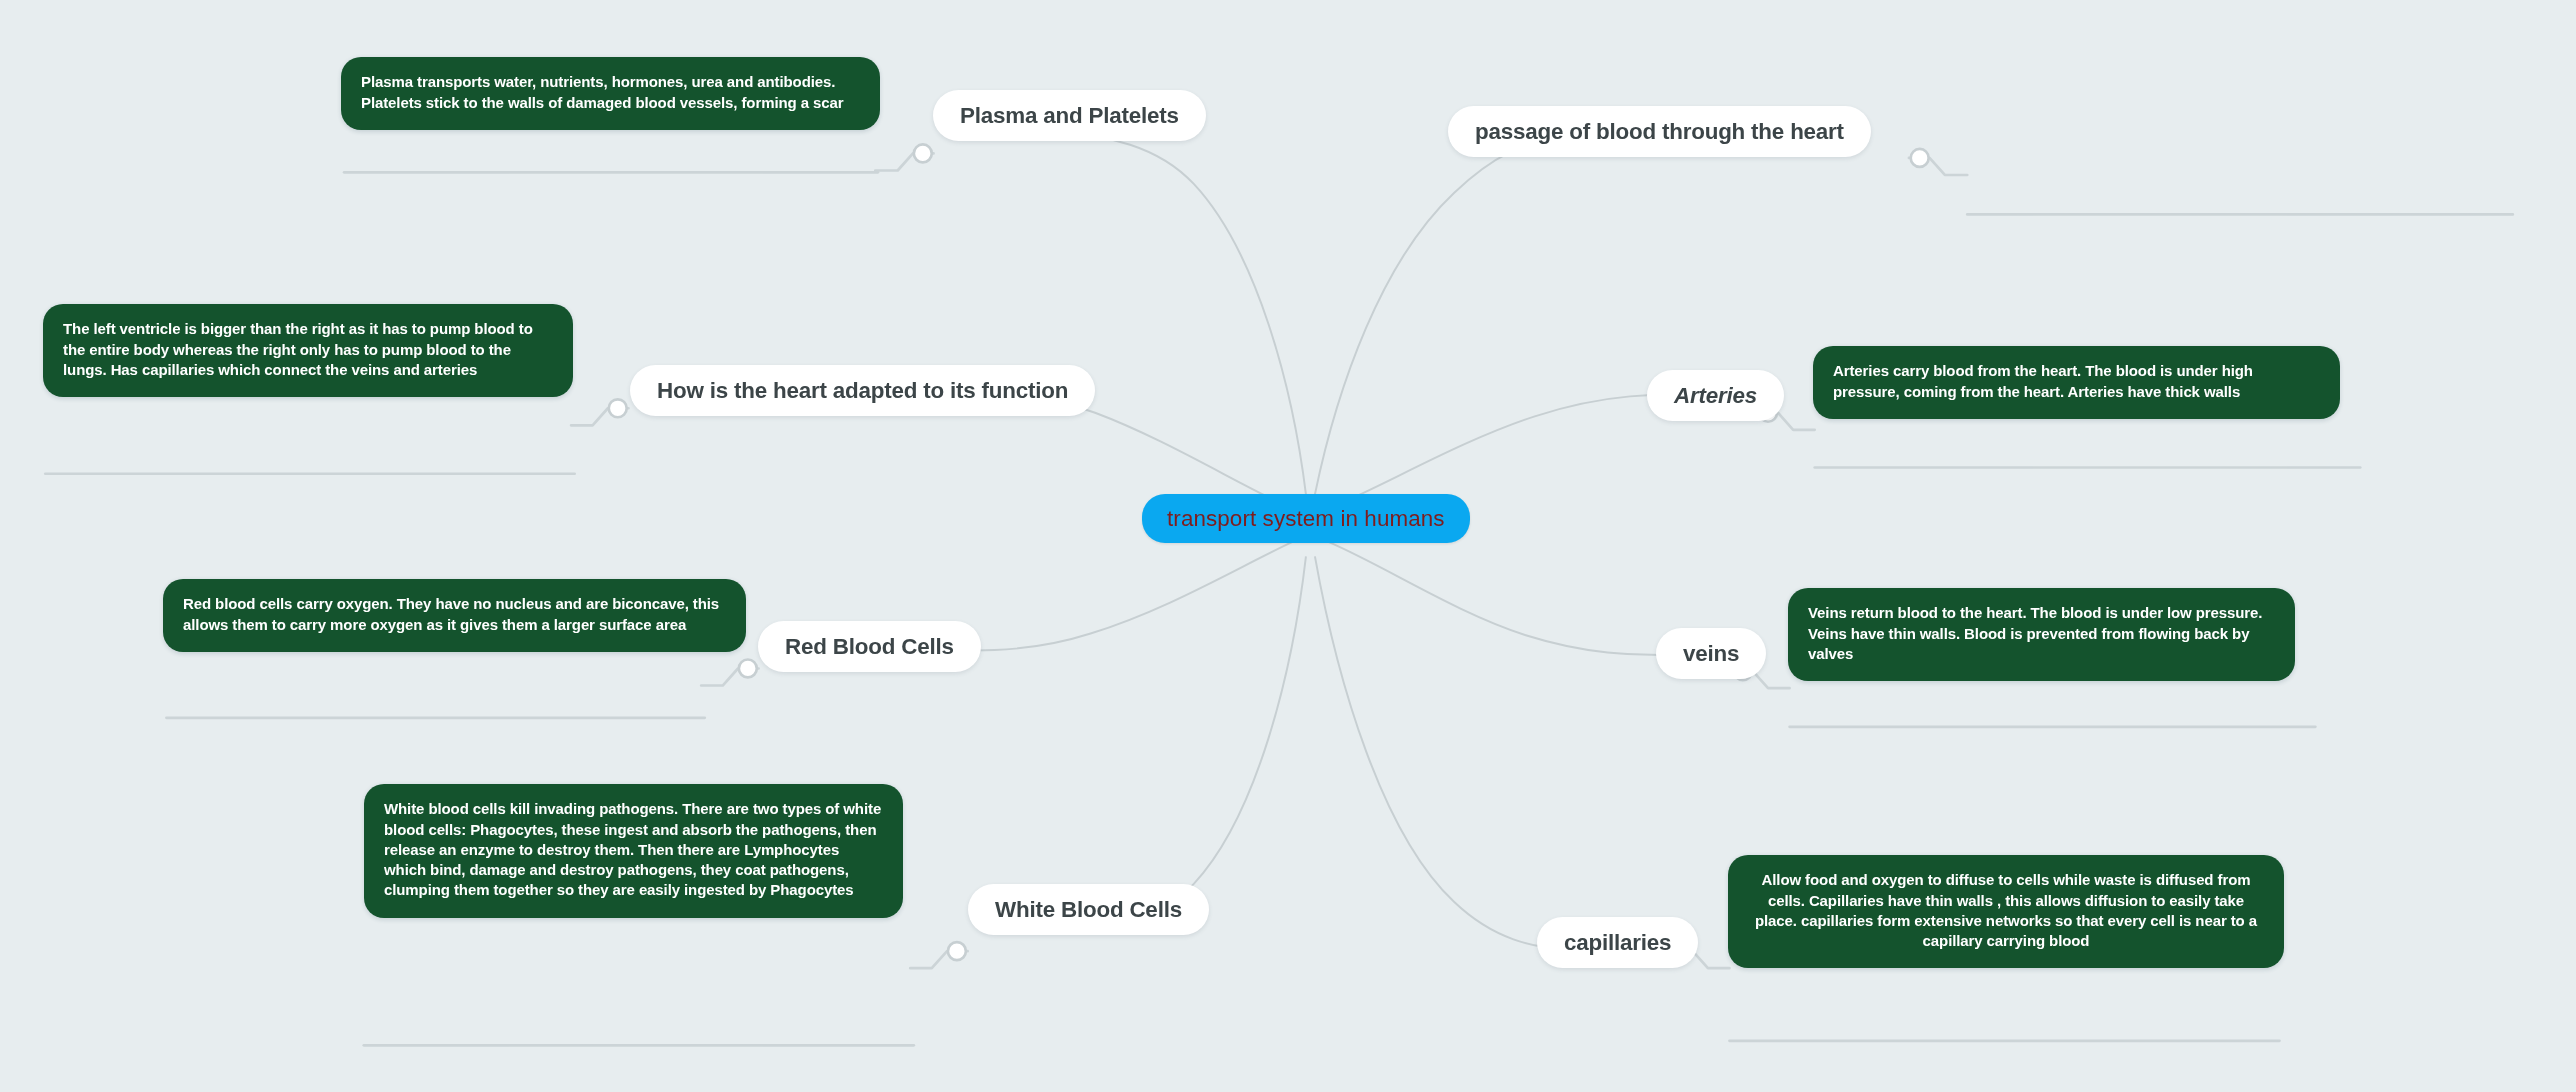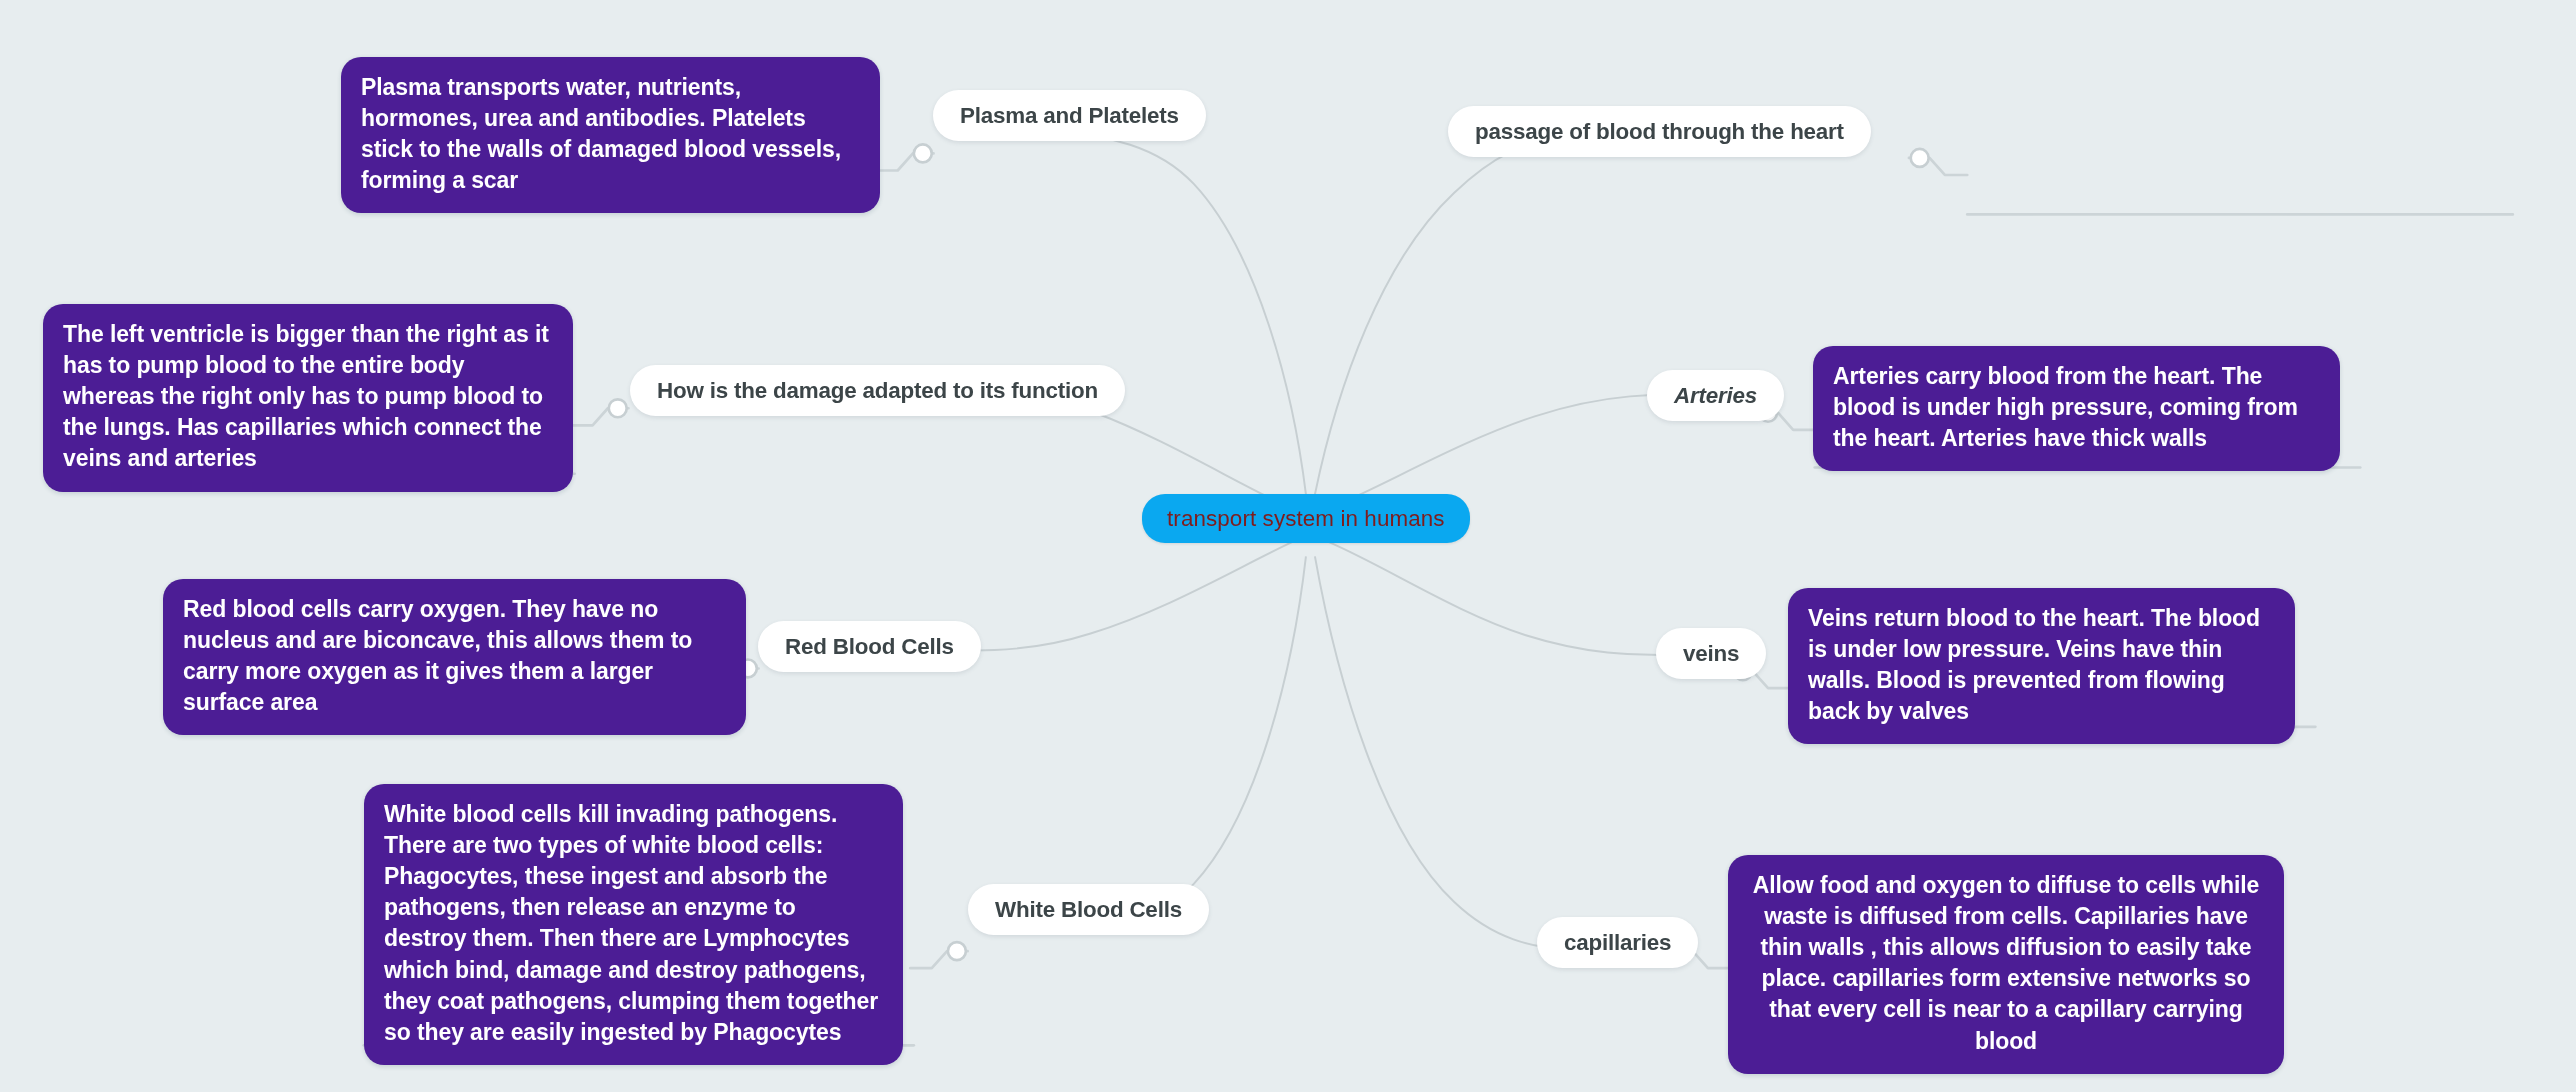--- a/index.html
+++ b/index.html
@@ -80,25 +80,25 @@
     font-weight: 700;
     letter-spacing: -0.2px;
     white-space: nowrap;
     box-shadow: 0 1.8px 4.5px rgba(60,80,90,0.13);
     z-index: 4;
   }
 
   
   .detail-box {
     position: absolute;
-    background: #4c1d95;
+    background: #14532d;
     color: #ffffff;
     border-radius: 20px;
     padding: 15.3px 20px 17px 20px;
-    font-size: 23px;
+    font-size: 15px;
     font-weight: 700;
     line-height: 1.35;
     letter-spacing: -0.1px;
     box-shadow: 0 1.8px 4.5px rgba(40,70,90,0.16);
     z-index: 4;
   }
 </style>
 </head>
 <body>
 
@@ -161,21 +161,21 @@
 
   <div class="pill-node" style="left:933px; top:90px;">
     <span>Plasma and Platelets</span>
   </div>
 
   <div class="pill-node" style="left:1448px; top:106px;">
     <span>passage of blood through the heart</span>
   </div>
 
   <div class="pill-node" style="left:630px; top:365px;">
-    <span>How is the damage adapted to its function</span>
+    <span>How is the heart adapted to its function</span>
   </div>
 
   <div class="pill-node" style="left:1647px; top:370px;font-style:italic;">
     <span>Arteries</span>
   </div>
 
   <div class="pill-node" style="left:758px; top:621px;">
     <span>Red Blood Cells</span>
   </div>
 

